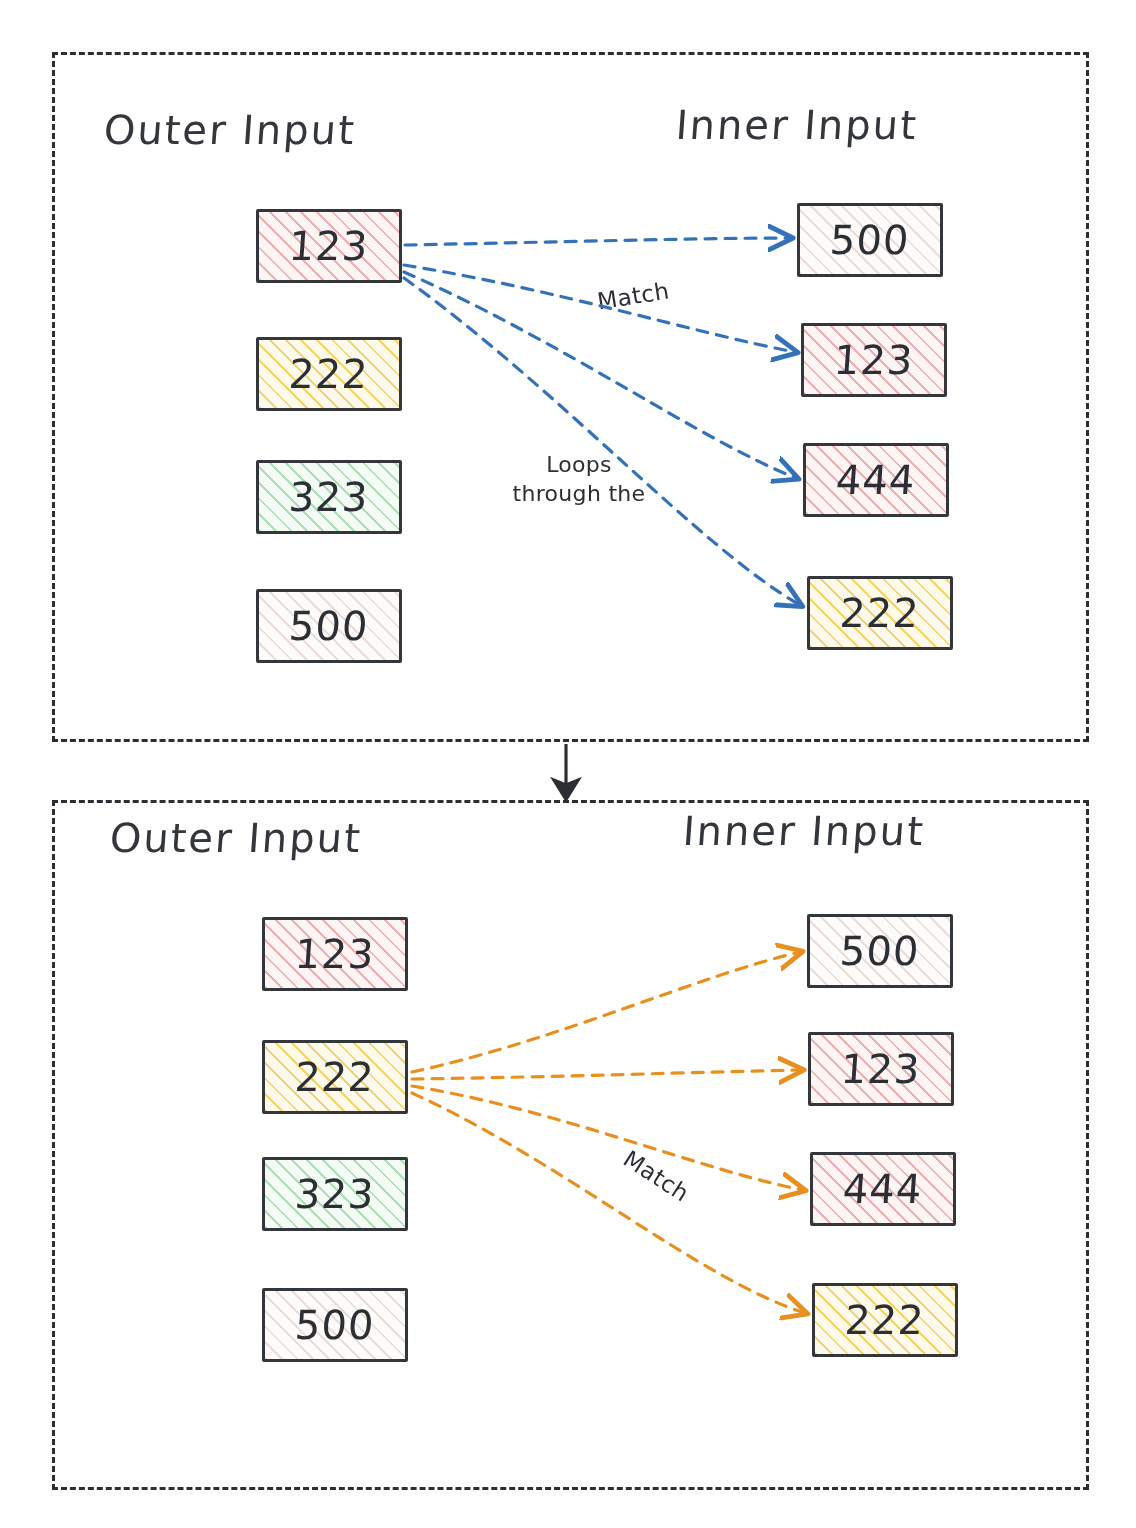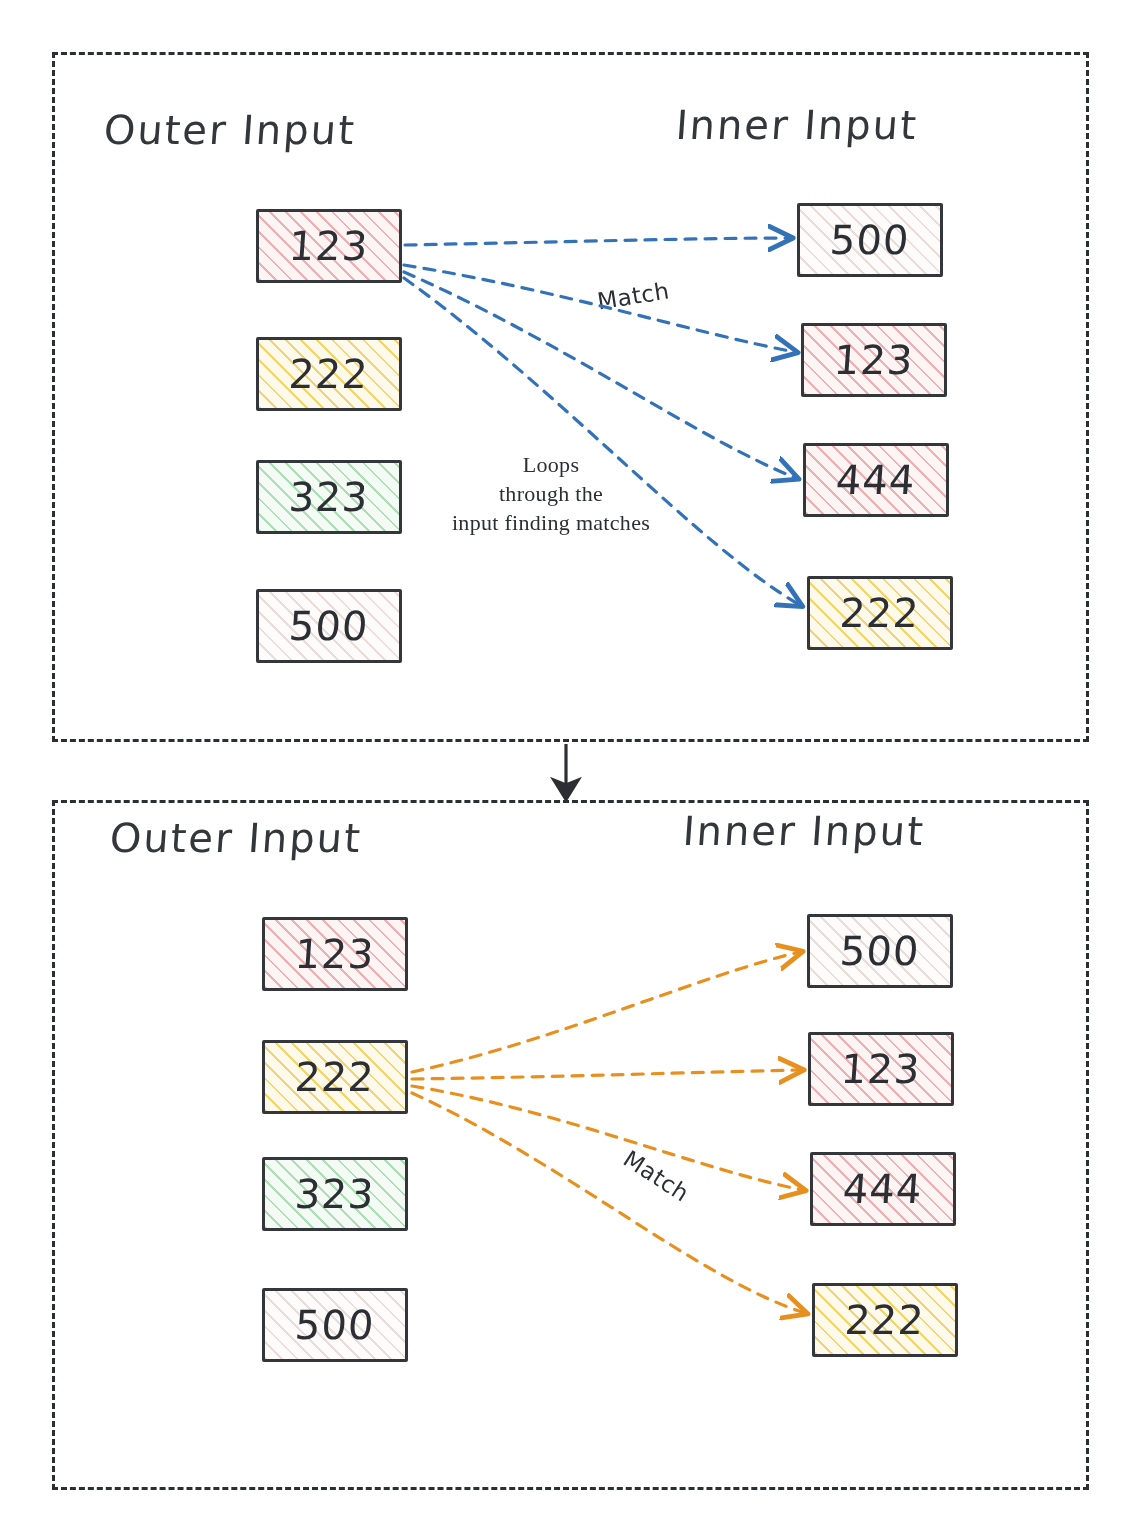--- a/index.html
+++ b/index.html
@@ -159,24 +159,23 @@
   </div>
   <div class="vbox hatch-red" style="left:803px; top:443px;">
     <span class="val">444</span>
   </div>
   <div class="vbox hatch-yellow" style="left:807px; top:576px;">
     <span class="val">222</span>
   </div>
 
   <div class="edge-label" style="left:597px; top:283px; transform:rotate(-9deg);">Match</div>
 
-  <div class="note" style="left:396px; top:450px; width:310px;font-family:Liberation Serif, serif;">
+  <div class="note" style="left:424px; top:450px; width:310px;">
     <div>Loops</div>
     <div>through the</div>
-    <div>input finding matches</div>
   </div>
 
   <div class="panel" id="panel-bottom"></div>
 
   <div class="heading" style="left:110px; top:815px;">Outer Input</div>
   <div class="heading" style="left:683px; top:808px;">Inner Input</div>
 
   <div class="vbox hatch-red" style="left:262px; top:917px;">
     <span class="val">123</span>
   </div>

